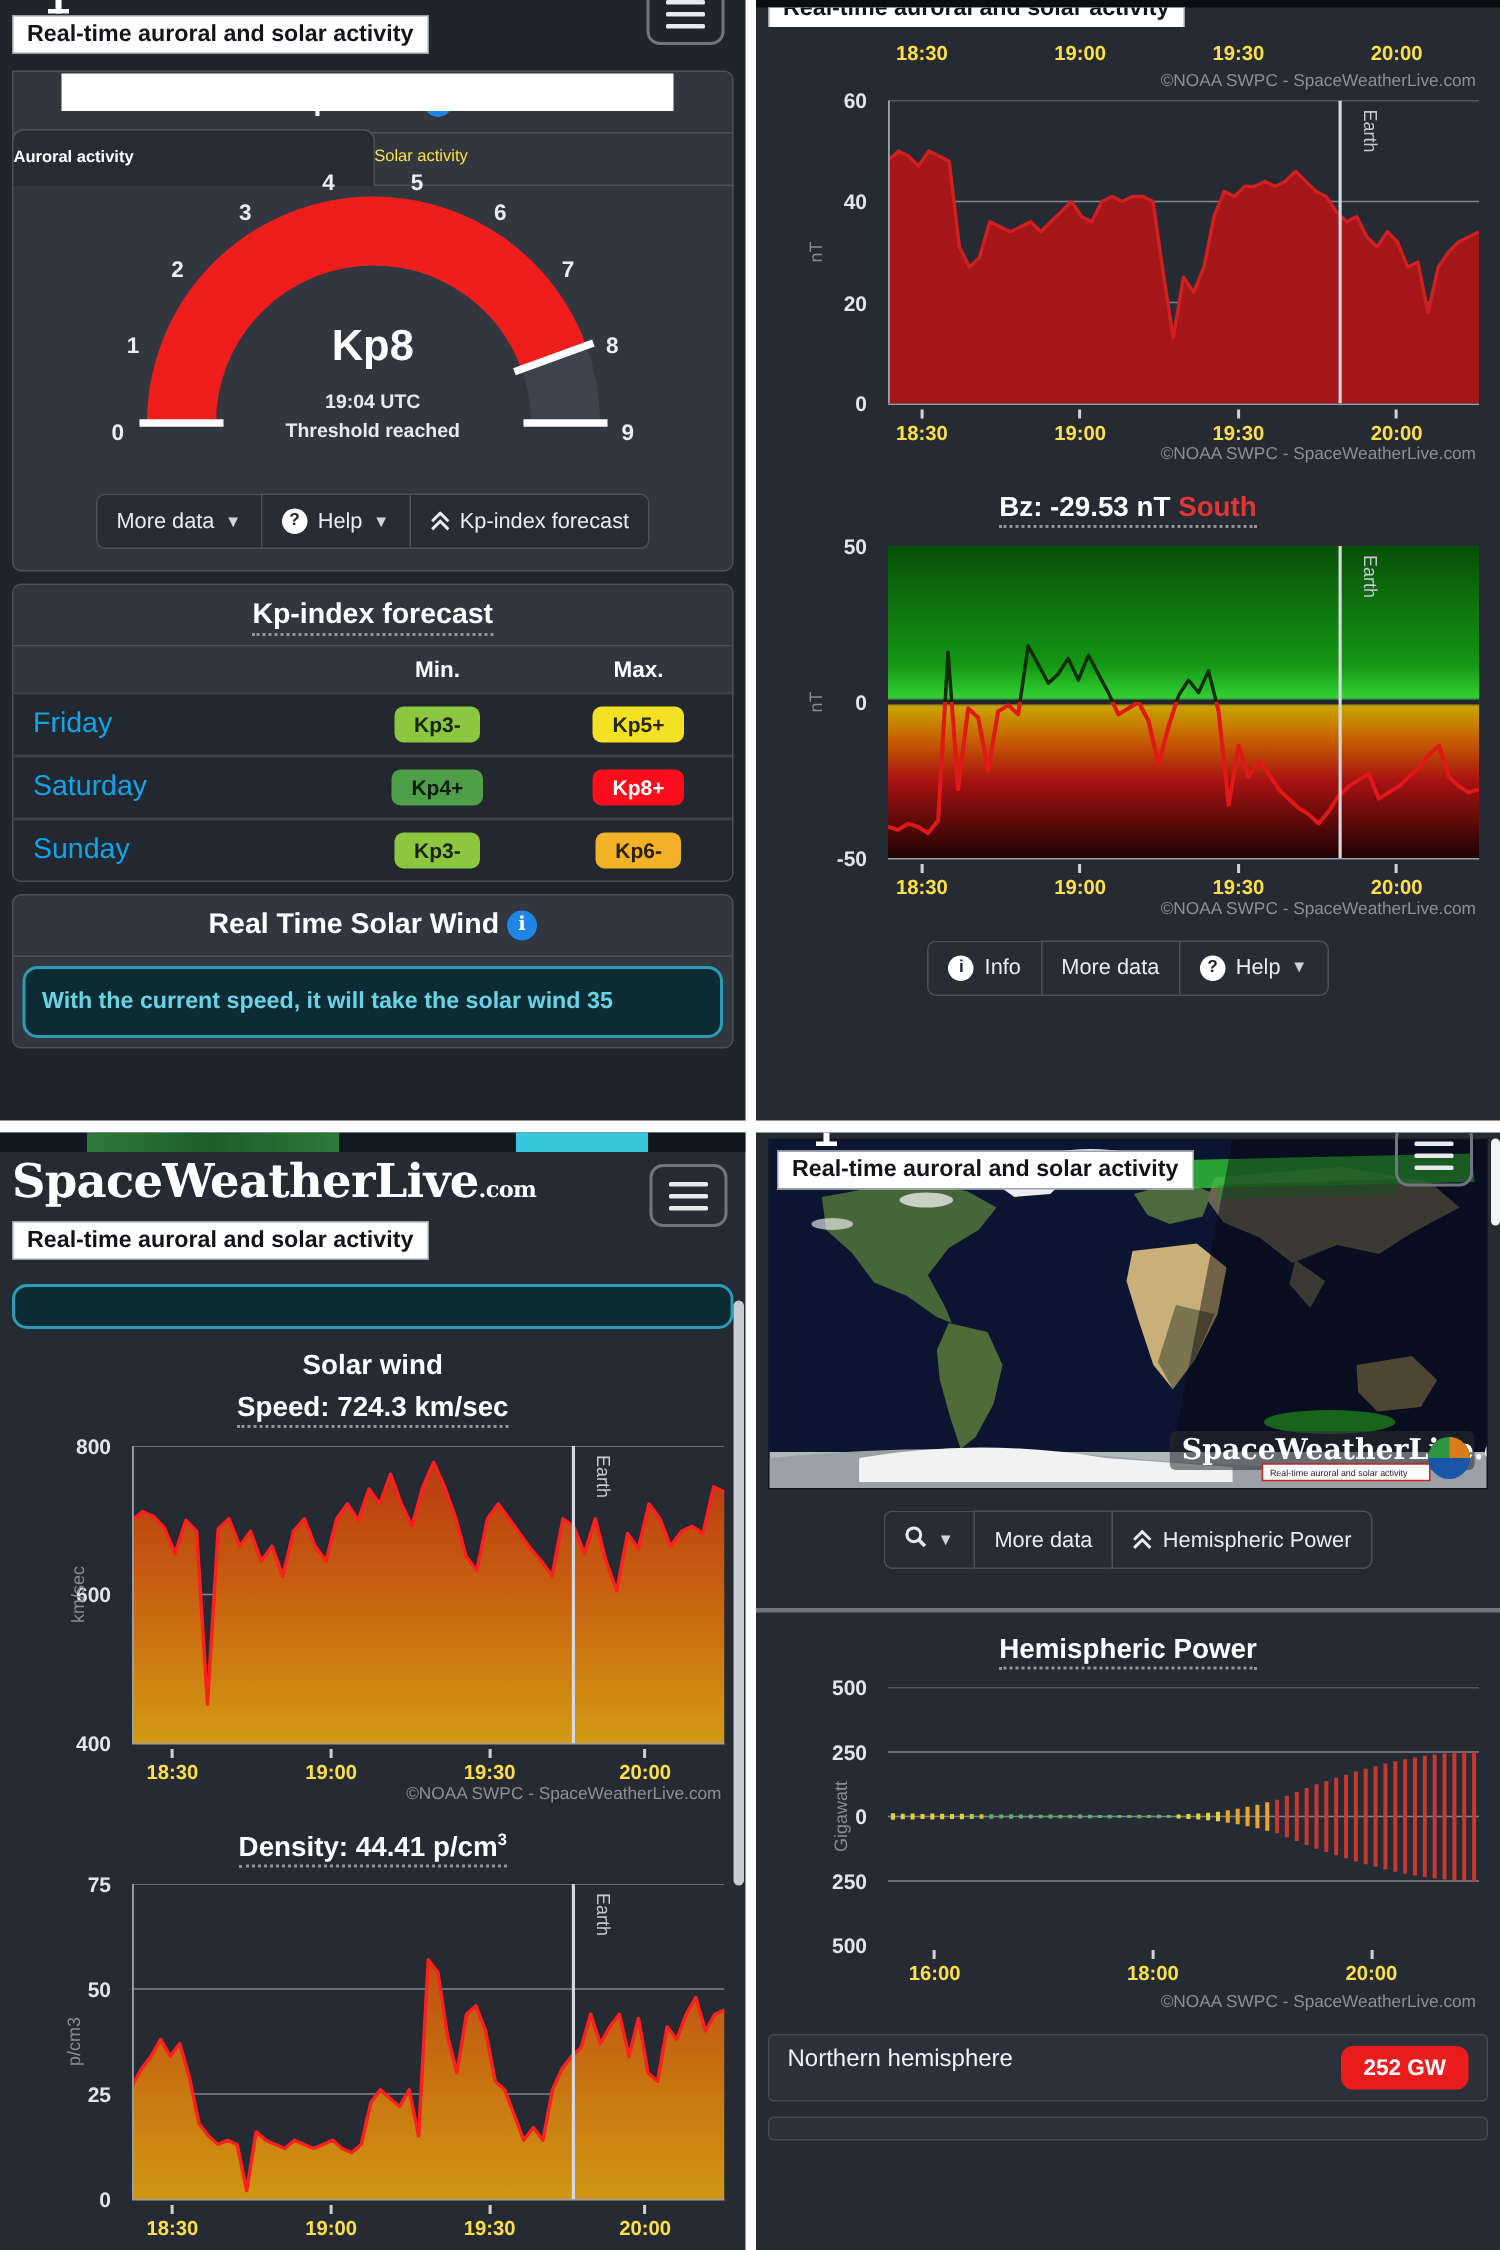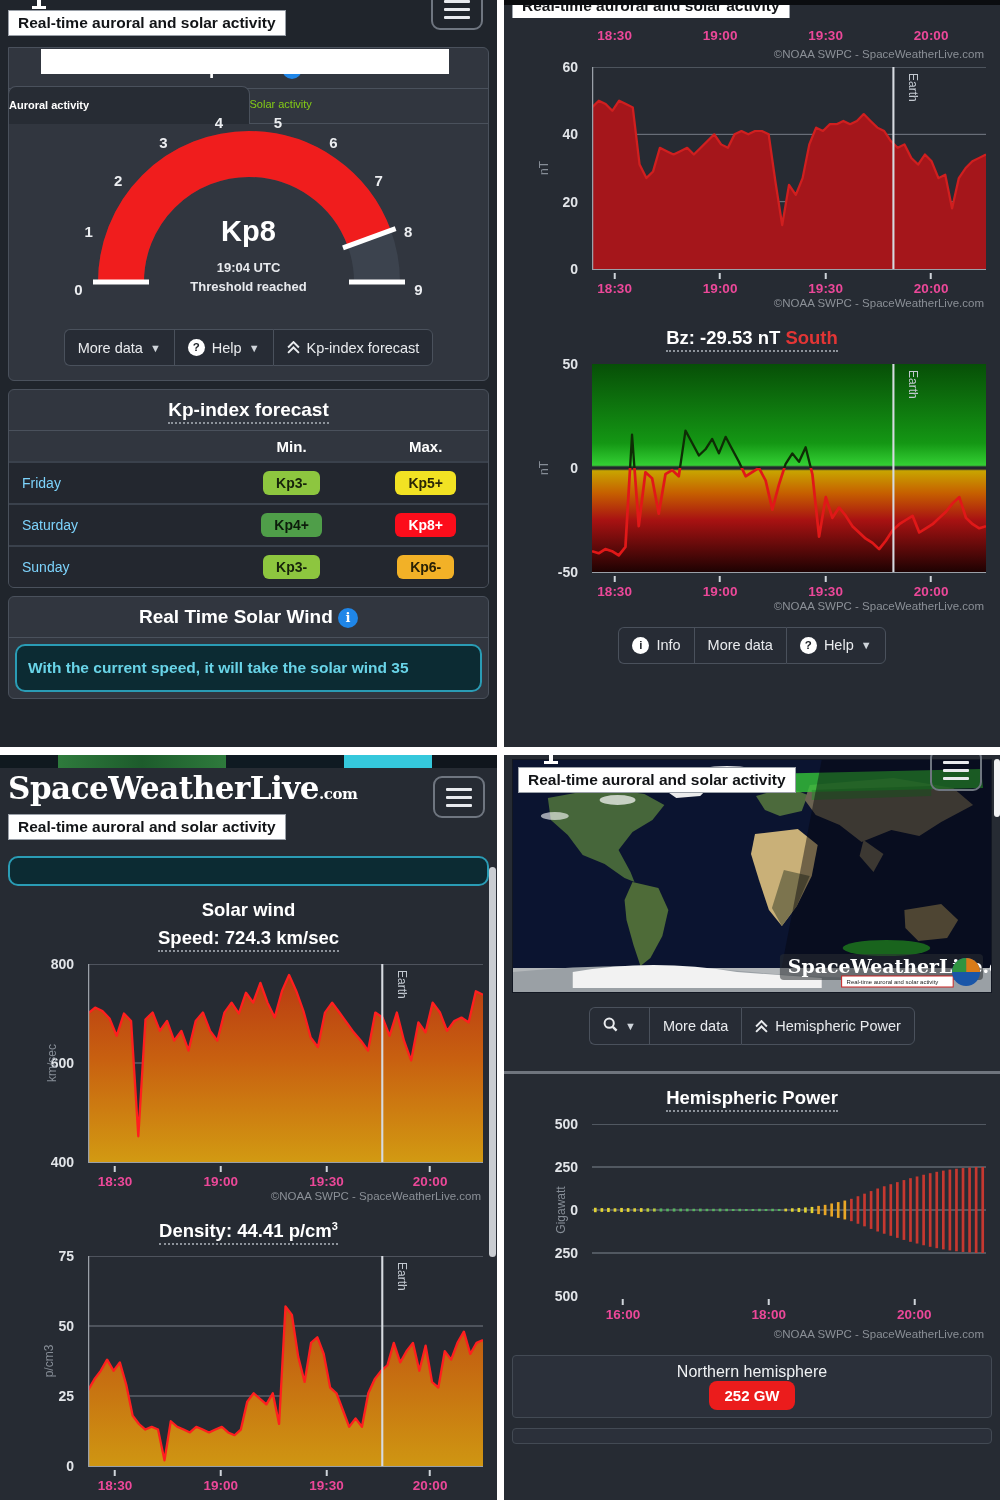--- a/index.html
+++ b/index.html
@@ -20,21 +20,21 @@
   .tl-burger{right:14px;top:-12px;}
   .logo-frag{position:absolute;left:32px;top:0;width:14px;height:9px;}
   .logo-frag::before{content:"";position:absolute;left:5px;top:0;width:4px;height:9px;background:#fff;}
   .logo-frag::after{content:"";position:absolute;left:0;top:6px;width:14px;height:3px;background:#fff;}
   .frag-br{left:40px;top:0;}
   .white-banner{position:absolute;left:41px;top:49px;width:408px;height:25px;background:#ffffff;}
   .tabs{position:absolute;left:8px;right:8px;top:86px;display:flex;}
   .tab{flex:1;text-align:left;padding:12px 0 13px;font-size:11px;font-weight:bold;}
   .tab.active{color:#fff;background:#272c34;border:1px solid #4a515c;border-bottom:none;
     border-radius:8px 8px 0 0;}
-  .tab.inactive{color:#84cc16;border-bottom:1px solid #4a515c;font-weight:normal;}
+  .tab.inactive{color:#fde047;border-bottom:1px solid #4a515c;font-weight:normal;}
 
   .card{margin:0 8px 8px;border:1px solid #4a515c;border-radius:6px;background:#31363f;overflow:hidden;}
   #kp-card{margin-top:47px;border-radius:0 6px 6px 6px;}
   .card-h{padding:9px 6px;text-align:center;font-weight:bold;font-size:19px;color:#fff;
     border-bottom:1px solid #4a515c;}
   .uline{border-bottom:2px dotted #8d939b;padding-bottom:2px;}
   .info-ic{display:inline-block;width:20px;height:20px;line-height:20px;border-radius:50%;
     background:#1f86e8;color:#fff;font-size:13px;font-weight:bold;text-align:center;
     font-family:"DejaVu Serif",serif;vertical-align:middle;}
 
@@ -57,39 +57,39 @@
   .btn-group .btn:last-child{border-radius:0 6px 6px 0;border-right-width:1px;}
   .caret{font-size:11px;color:#cfd4da;}
   .qcircle{display:inline-block;width:17px;height:17px;line-height:17px;border-radius:50%;
     background:#fff;color:#1c2026;font-weight:bold;font-size:11.5px;text-align:center;}
   .chev svg{display:block;}
 
   
   .frow{display:grid;grid-template-columns:44% 30% 26%;align-items:center;height:40px;
     background:#23272f;border-top:2px solid #3a414c;}
   .frow.fhead{height:30px;background:#31363f;border-top:none;}
-  .frow .day{padding-left:13px;color:#7dd3fc;font-size:14px;}
+  .frow .day{padding-left:13px;color:#0ea5e9;font-size:19px;}
   .frow.fhead span{color:#fff;font-weight:bold;font-size:15px;text-align:center;}
   .fbadge{justify-self:center;font-weight:bold;font-size:14px;border-radius:6px;padding:4px 13px;}
 
   .rtsw-box{margin:6px;border:2px solid #2a9cb5;border-radius:10px;background:#0c2b33;
     padding:13px 11px;color:#69d4e8;font-weight:bold;font-size:15.5px;text-align:justify;}
   .cutbox{height:26px;margin:6px 8px;padding:0;}
 
   
   .chart{position:relative;margin:2px 14px 0 2px;padding-left:58px;}
   .plot{position:relative;border-bottom:1px solid #9aa0a8;margin-left:28px;}
   .plot svg{position:absolute;left:0;top:0;width:100%;height:100%;display:block;}
   .y-axis{position:absolute;left:-58px;top:0;bottom:0;width:52px;}
   .y-axis span{position:absolute;right:8px;transform:translateY(-50%);color:#e2e5e9;
     font-weight:bold;font-size:14px;}
   .y-unit{position:absolute;left:-55px;top:50%;transform:translateY(-50%) rotate(-90deg);
     color:#868d96;font-size:12px;}
   .x-axis{position:relative;height:27px;}
-  .xlab{position:absolute;top:3px;transform:translateX(-50%);color:#ec4899;font-weight:bold;
+  .xlab{position:absolute;top:3px;transform:translateX(-50%);color:#fde047;font-weight:bold;
     font-size:13.5px;padding-top:8px;white-space:nowrap;}
   .xlab::before{content:"";position:absolute;top:0;left:50%;width:2px;height:6px;
     background:#cfd4da;transform:translateX(-50%);}
   .attrib{text-align:right;color:#8b9097;font-size:11.5px;padding:0 2px 5px;}
   .chart-title{text-align:center;color:#fff;font-weight:bold;font-size:18.5px;line-height:1.5;
     margin:10px 6px 12px;}
   .south{color:#e23535;}
   sup{font-size:11px;}
 
   
@@ -114,22 +114,22 @@
 
   
   .br-badge{position:absolute;left:14px;top:12px;}
   .br-burger{right:18px;top:-6px;}
   .scroll-thumb-br{position:absolute;right:0px;top:4px;width:6px;height:58px;background:#f2f3f4;
     border-radius:3px;}
   .oval-title{margin-top:48px;}
   .map{margin:4px 8px;border:1px solid #121722;}
   .map svg{display:block;width:100%;height:232px;}
   .divider{height:3px;background:#6f757e;margin:12px 0 0;}
-  .hrow{display:flex;justify-content:space-between;align-items:center;background:#2b303a;
-    border:1px solid #434a54;margin:10px 8px 0;padding:7px 12px;border-radius:4px;flex-direction:column;}
+  .hrow{display:flex;justify-content:space-between;background:#2b303a;
+    border:1px solid #434a54;margin:10px 8px 0;padding:7px 12px;border-radius:4px;}
   .hrow .hlabel{color:#f0f2f4;font-size:16px;}
   .gw{background:#eb1c1c;color:#fff;font-weight:bold;border-radius:8px;padding:6px 15px;
     font-size:15px;}
   .mag-ic{display:inline-block;}
 </style>
 </head>
 <body>
 
 <svg width="0" height="0" style="position:absolute">
   <defs>

